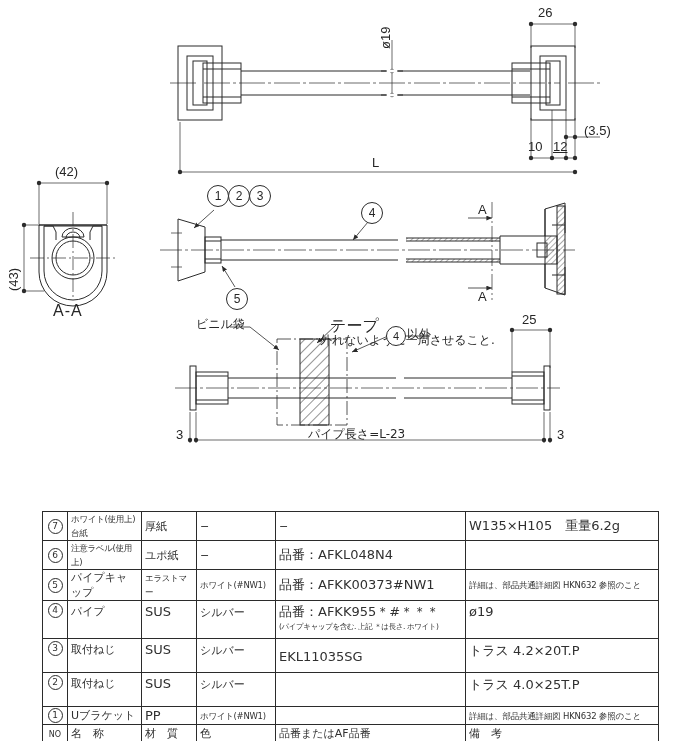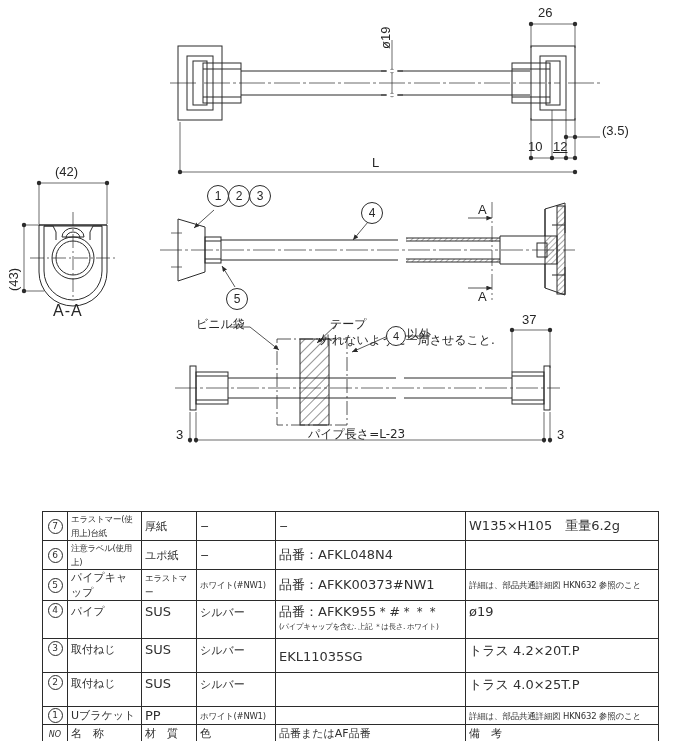--- a/index.html
+++ b/index.html
@@ -2,21 +2,21 @@
 <html><head>
 <meta charset="utf-8">
 <style>
   html,body{margin:0;padding:0;background:#fff;}
   body{width:673px;height:741px;position:relative;overflow:hidden;
        font-family:"Liberation Sans","DejaVu Sans",sans-serif;color:#1a1a1a;}
   .page{position:absolute;left:0;top:0;width:673px;height:741px;}
   svg.draw{position:absolute;left:0;top:0;width:673px;height:741px;}
   .t{position:absolute;font-size:13px;line-height:1;white-space:nowrap;color:#262626;}
   .tj{font-family:"DejaVu Sans","Liberation Sans",sans-serif;}
-  .xsmall{font-size:8px;font-style:italic;}
+  .xsmall{font-size:8px;}
 
   
   .ptable{position:absolute;left:42px;top:511px;width:617px;border-collapse:collapse;
           table-layout:fixed;}
   .ptable td{border:1px solid #2b2b2b;padding:0 3px;font-size:11px;
              font-family:"DejaVu Sans","Liberation Sans",sans-serif;
              color:#303030;vertical-align:middle;height:17px;}
   .c-no{width:18px;text-align:center;font-size:10px;padding:0;}
   .c-name{width:67px;}
   .c-mat{width:48px;}
@@ -264,55 +264,55 @@
         <line x1="550" y1="330" x2="550" y2="368" stroke-width="0.7"></line>
       </g>
     </g>
   </svg>
 
   <div class="t" style="left:392px;top:36px;transform:rotate(-90deg);transform-origin:left bottom;font-size:13px;">ø19</div>
 
   <div class="t" style="left:538px;top:6px;text-align:right;">26</div>
   <div class="t" style="left:528px;top:140px;">10</div>
   <div class="t" style="left:553px;top:140px;text-decoration:underline;">12</div>
-  <div class="t" style="left:602px;top:124px;text-align:center;">(3.5)</div>
+  <div class="t" style="left:584px;top:124px;text-align:center;">(3.5)</div>
   <div class="t" style="left:372px;top:156px;">L</div>
 
   <div class="t" style="left:55px;top:165px;">(42)</div>
   <div class="t" style="left:20px;top:278px;transform:rotate(-90deg);transform-origin:left bottom;">(43)</div>
   <div class="t" style="left:53px;top:303px;font-size:16px;letter-spacing:1px;">A-A</div>
 
   <div class="balloon" style="left:207px;top:185px;">1</div>
   <div class="balloon" style="left:228px;top:185px;">2</div>
   <div class="balloon" style="left:249px;top:185px;">3</div>
   <div class="balloon" style="left:361px;top:202px;">4</div>
   <div class="balloon" style="left:226px;top:288px;">5</div>
 
   <div class="t" style="left:478px;top:203px;font-size:13px;">A</div>
   <div class="t" style="left:478px;top:290px;font-size:13px;">A</div>
 
-  <div class="t tj" style="left:330px;top:318px;font-size:12px;text-align:right;">テープ</div>
+  <div class="t tj" style="left:330px;top:318px;font-size:16px;text-align:right;">テープ</div>
   <div class="t tj" style="left:320px;top:334px;font-size:12px;">外れないように一周させること.</div>
   <div class="balloon" style="left:386px;top:326px;width:18px;height:18px;line-height:18px;font-size:11px;">4</div>
   <div class="t tj" style="left:407px;top:328px;font-size:12px;">以外</div>
   <div class="t tj" style="left:196px;top:318px;font-size:12px;">ビニル袋</div>
   <div class="t tj" style="left:308px;top:428px;font-size:12px;">パイプ長さ=L-23</div>
-  <div class="t" style="left:522px;top:313px;">37</div>
+  <div class="t" style="left:522px;top:313px;">25</div>
   <div class="t" style="left:176px;top:428px;">3</div>
   <div class="t" style="left:557px;top:428px;">3</div>
 
 
   <table class="ptable">
     <tbody>
       <tr>
         <td class="c-no">
           <span class="circled">7</span>
         </td>
         <td class="c-name">
-          <span class="nwrap">エラストマー(使用上)台紙</span>
+          <span class="nwrap">ホワイト(使用上)台紙</span>
         </td>
         <td class="c-mat">
           <span class="mid">厚紙</span>
         </td>
         <td class="c-col">
           <span class="mid">−</span>
         </td>
         <td class="c-pn">
           <span class="mid">−</span>
         </td>

